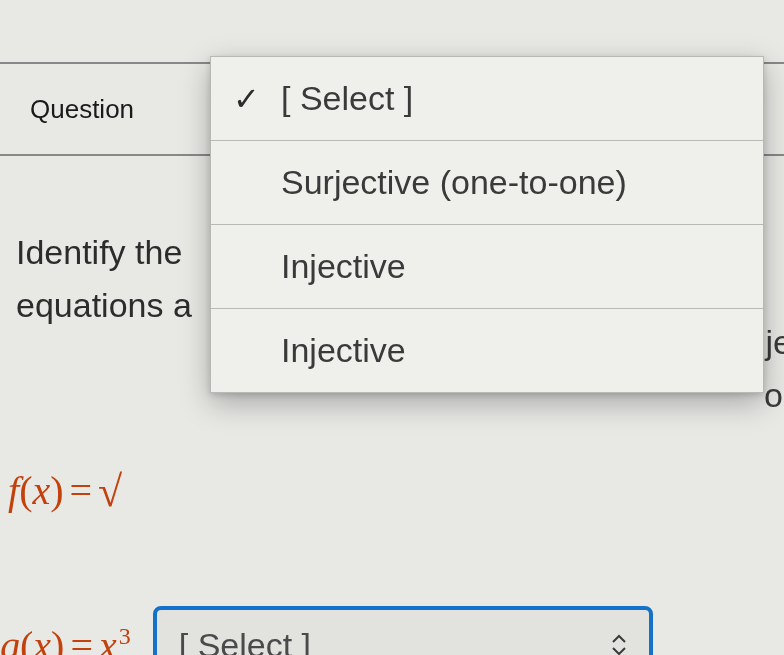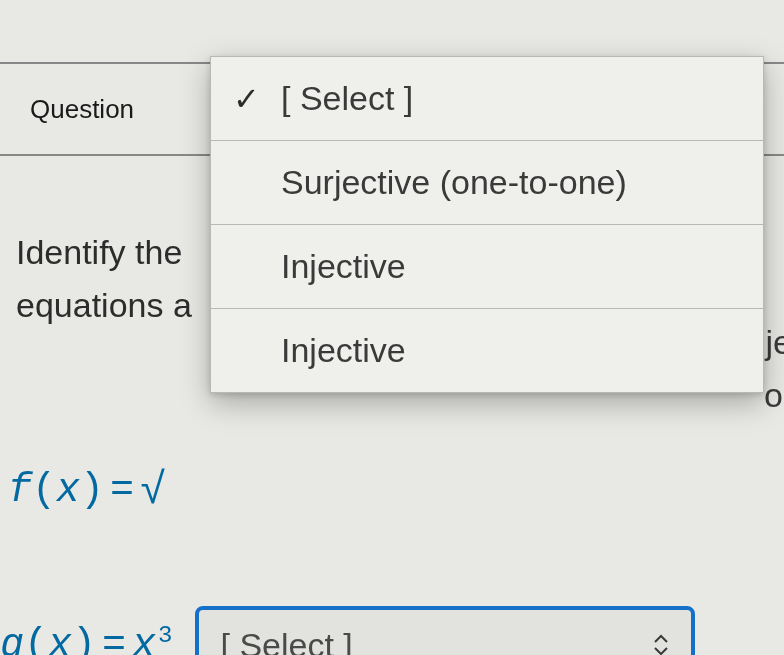--- a/index.html
+++ b/index.html
@@ -37,24 +37,24 @@
     }
     .body-area {
       padding: 70px 0 0 16px;
     }
     .instruction-line {
       font-size: 34px;
       color: #2c2c2c;
       line-height: 1.55;
     }
     .eq {
-      font-family: Liberation Mono, monospace;
+      font-family: Liberation Serif, serif;
       font-style: italic;
       font-size: 40px;
-      color: #0369a1;
+      color: #c2410c;
       white-space: nowrap;
     }
     .eq .paren {
       font-style: normal;
     }
     .eq .eqsign {
       font-style: normal;
       margin: 0 6px;
     }
     .eq .rad {

